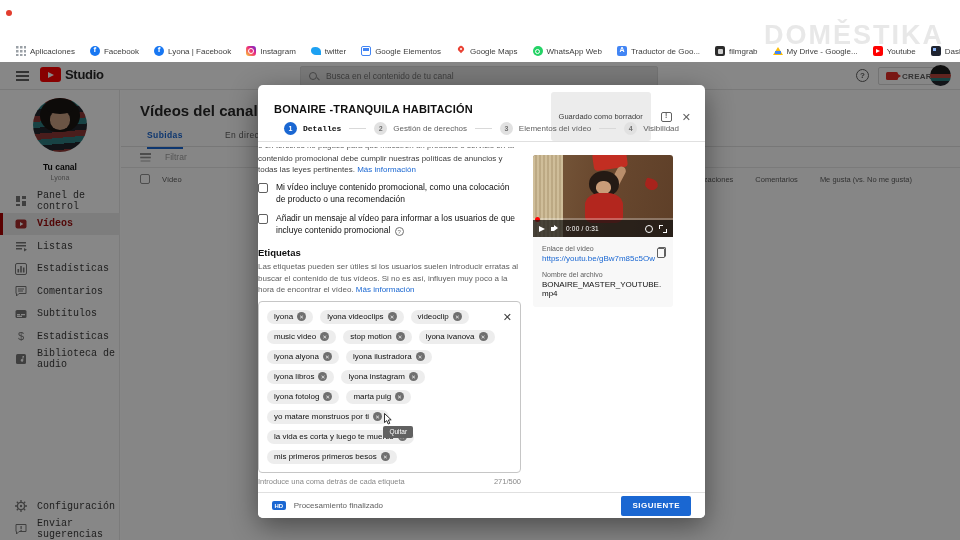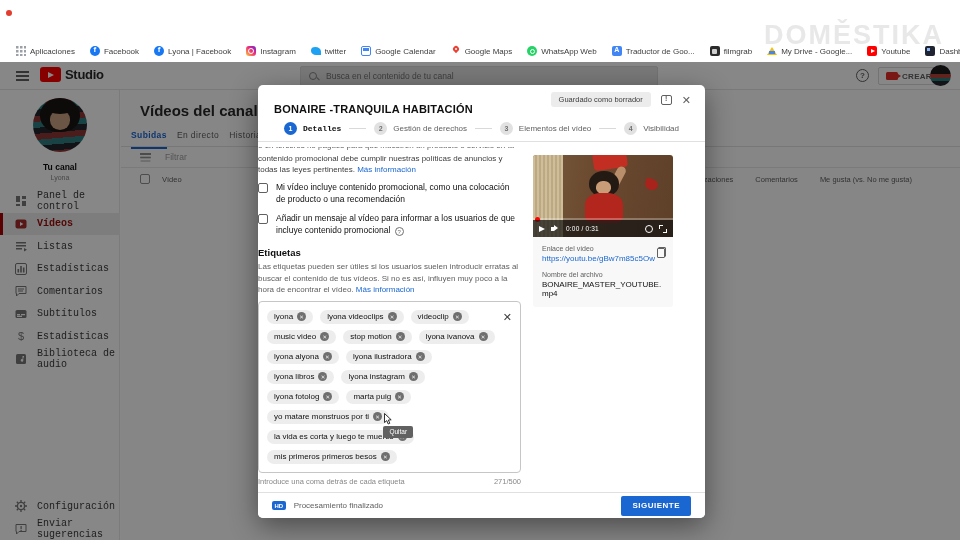--- a/index.html
+++ b/index.html
@@ -76,42 +76,42 @@
   .side-item { height:22.5px; display:flex; align-items:center; gap:10px; padding-left:15px; cursor:pointer; color:#3c3c3c; }
   .side-item .lbl { font-size:10px;font-family:Liberation Mono, monospace; }
   .side-item.active { background:#ececec; border-left:3px solid #a00; padding-left:12px; color:#a00; }
   .side-item.active .lbl { font-weight:bold; color:#9a0b0b; }
   .sicon { width:12px; height:12px; flex:0 0 auto; position:relative; opacity:0.85; }
   .sicon svg { width:12px; height:12px; display:block; }
   .side-footer { position:absolute; left:0; top:405px; width:120px; }
 
   .app-main { position:absolute; left:121px; top:28px; width:839px; height:450px; background:#fdfdfd; }
   .main-title { position:absolute; left:19px; top:12px; font-size:15px; font-weight:bold; color:#282828; }
-  .tabs { position:absolute; left:10px; top:40px; display:flex; gap:10px; }
+  .tabs { position:absolute; left:26px; top:40px; display:flex; gap:42px; }
   .tab { font-size:8.5px; letter-spacing:0.4px; color:#606060; padding-bottom:7px; cursor:pointer; }
   .tab.active { color:#1a67d2; font-weight:bold; border-bottom:2.5px solid #1a67d2; }
   .tabs-divider { position:absolute; left:0; top:56px; width:839px; height:1px; background:#e0e0e0; }
   .filter-row { position:absolute; left:19px; top:62px; display:flex; align-items:center; gap:14px; }
   .funnel { width:11px; height:10px; position:relative; }
   .funnel::before { content:""; position:absolute; left:0; top:1px; width:11px; height:1.5px; background:#909090; box-shadow:0 3.5px 0 -0.2px #909090, 0 7px 0 -0.6px #909090; }
   .filter-label { font-size:8.5px; color:#a0a0a0; }
   .filter-divider { position:absolute; left:0; top:77px; width:839px; height:1px; background:#e6e6e6; }
   .thead { position:absolute; left:19px; top:84px; width:800px; display:flex; align-items:center; }
   .cb { width:10px; height:10px; border:1.5px solid #909090; border-radius:2px; background:#fff; cursor:pointer; }
   .th-video { font-size:7.5px; color:#606060; margin-left:12px; }
   .th-right { position:absolute; right:28px; display:flex; gap:22px; }
   .th-col { font-size:7.5px; color:#606060; }
 
   
   .scrim { position:absolute; left:0; top:62px; width:960px; height:478px; background:rgba(0,0,0,0.47); z-index:10; }
   .modal { position:absolute; left:258px; top:85px; width:447px; height:433px; background:#fff; border-radius:5px; box-shadow:0 8px 28px rgba(0,0,0,0.45); z-index:20; overflow:hidden; }
   .m-header { position:relative; height:30px; padding:9px 16px 0; display:flex; align-items:flex-end; }
   .m-title { font-size:11px; font-weight:bold; color:#0f0f0f; letter-spacing:0.2px; }
   .m-header-right { position:absolute; right:14px; top:7px; display:flex; align-items:center; gap:10px; }
-  .draft-chip { background:#ececec; border-radius:3px; font-size:7.5px; color:#3c3c3c; padding:3px 8px; cursor:pointer; white-space:nowrap; }
+  .draft-chip { background:#ececec; border-radius:3px; font-size:7.5px; color:#3c3c3c; padding:20px 8px; cursor:pointer; white-space:nowrap; }
   .fb-icon { width:11px; height:10px; border:1.4px solid #606060; border-radius:2px; position:relative; cursor:pointer; }
   .fb-icon::before { content:"!"; position:absolute; left:0; right:0; top:-1px; text-align:center; font-size:7px; font-weight:bold; color:#606060; }
   .close-x { font-size:11px; color:#606060; cursor:pointer; line-height:10px; }
   .steps { position:relative; height:27px; display:flex; align-items:center; padding:0 26px; border-bottom:1px solid #e0e0e0; }
   .step { display:flex; align-items:center; gap:6px; }
   .step-circ { width:13px; height:13px; border-radius:50%; background:#e1e1e1; color:#707070; font-size:7px; font-weight:bold; text-align:center; line-height:13px; }
   .step.active .step-circ { background:#1a67d2; color:#fff; }
   .step-lbl { font-size:8px; color:#606060; white-space:nowrap; }
   .step.active .step-lbl { color:#0f0f0f; font-weight:bold;font-family:Liberation Mono, monospace; }
   .step-line { flex:1; height:1px; background:#d9d9d9; margin:0 8px; }
@@ -205,21 +205,21 @@
     <span class="bm">
         <span class="bmicon ic-instagram"></span>
         <span class="bm-label">Instagram</span>
       </span>
     <span class="bm">
         <span class="bmicon ic-twitter"></span>
         <span class="bm-label">twitter</span>
       </span>
     <span class="bm">
         <span class="bmicon ic-calendar"></span>
-        <span class="bm-label">Google Calendar</span>
+        <span class="bm-label">Google Elementos</span>
       </span>
     <span class="bm">
         <span class="bmicon ic-maps"></span>
         <span class="bm-label">Google Maps</span>
       </span>
     <span class="bm">
         <span class="bmicon ic-whatsapp"></span>
         <span class="bm-label">WhatsApp Web</span>
       </span>
     <span class="bm">

